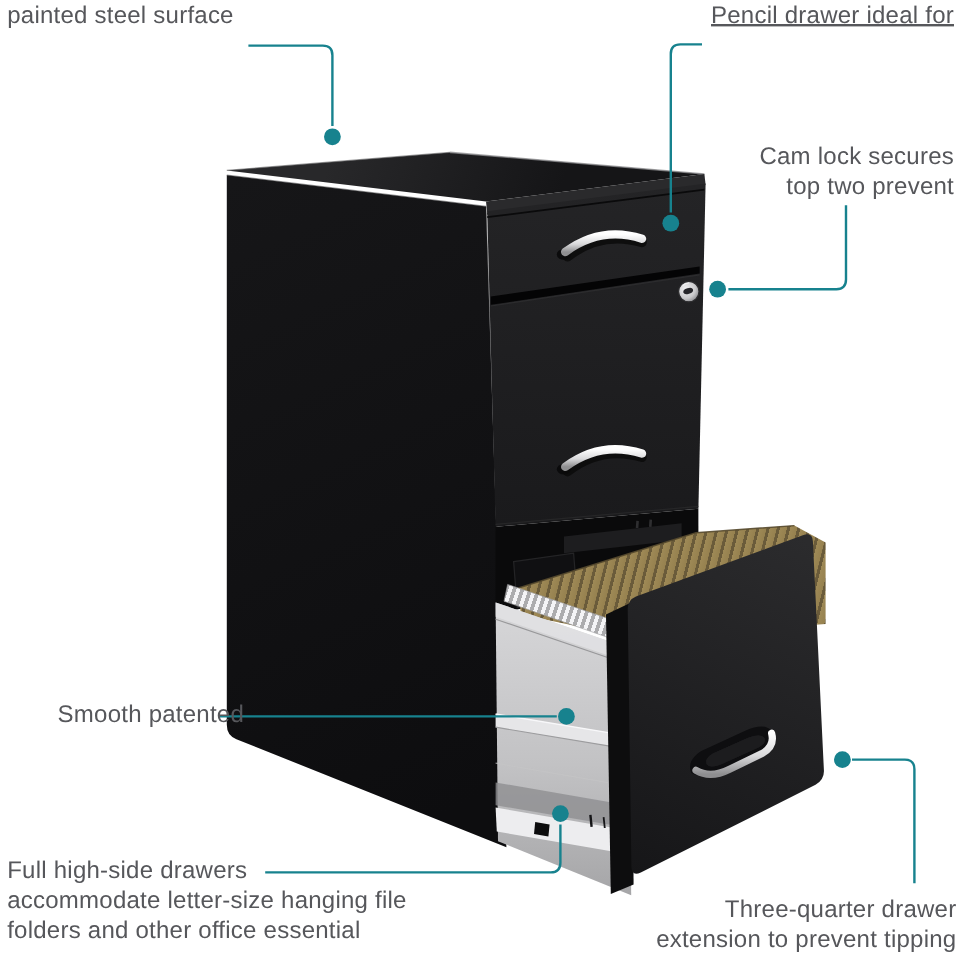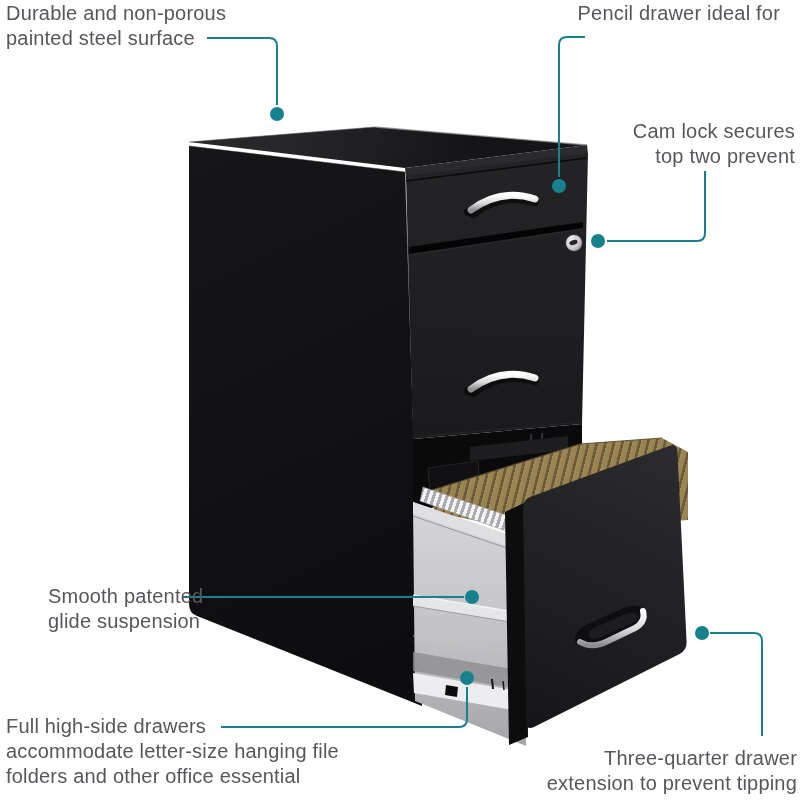--- a/index.html
+++ b/index.html
@@ -189,36 +189,34 @@
         <circle class="c-dot" cx="467" cy="678" r="7"></circle>
       </g>
       <g>
         <path class="c-line" d="M710,633 H754 Q762,633 762,641 V736"></path>
         <circle class="c-dot" cx="702" cy="633" r="7"></circle>
       </g>
     </g>
   </svg>
 
   <div class="callout" style="left:6px;top:1px;">
-    <div>Durable and non-porous</div>
     <div>painted steel surface</div>
   </div>
 
-  <div class="callout align-right" style="right:20px;top:1px;">
+  <div class="callout align-right" style="right:5px;top:1px;text-decoration:underline;">
     <div>Pencil drawer ideal for</div>
   </div>
 
   <div class="callout align-right" style="right:5px;top:119px;">
     <div>Cam lock secures</div>
     <div>top two prevent</div>
   </div>
 
   <div class="callout" style="left:6px;top:584px;margin-left:42px;">
     <div>Smooth patented</div>
-    <div>glide suspension</div>
   </div>
 
   <div class="callout" style="left:6px;top:714px;">
     <div>Full high-side drawers</div>
     <div>accommodate letter-size hanging file</div>
     <div>folders and other office essential</div>
   </div>
 
   <div class="callout align-right" style="right:3px;top:746px;margin-left:11px;">
     <div>Three-quarter drawer</div>

